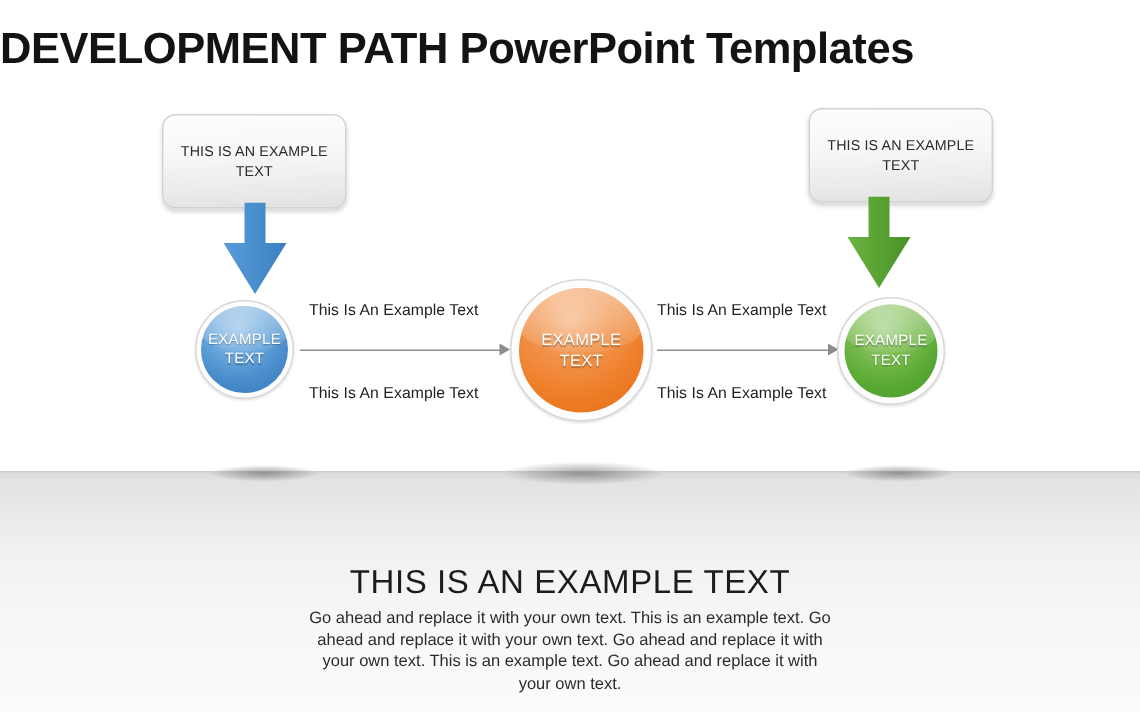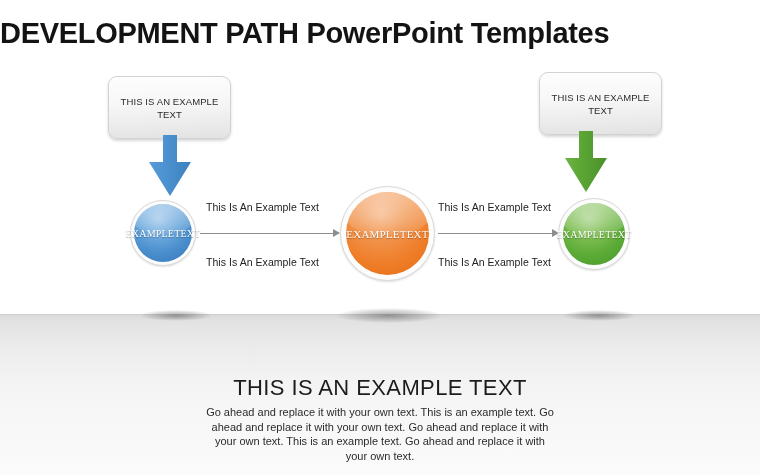--- a/index.html
+++ b/index.html
@@ -115,29 +115,29 @@
     left: 0; top: 0;
     width: 100%;
     height: 52%;
     border-radius: 50% 50% 46% 46% / 58% 58% 42% 42%;
     background: linear-gradient(180deg, rgba(255,255,255,0.44) 0%, rgba(255,255,255,0.22) 62%, rgba(255,255,255,0.06) 100%);
   }
   .node .label {
     position: absolute;
     inset: 0;
     display: flex;
+    flex-direction: column;
     align-items: center;
     justify-content: center;
     color: #ffffff;
     font-size: 10px;
     line-height: 13px;
     text-align: center;
     text-shadow: 0 1px 1px rgba(0,0,0,0.32);
     letter-spacing: 0.2px;
-    font-family: Liberation Serif, serif;
   }
   .node .label.big { font-size: 11px; line-height: 14px; }
 
   
   #node-1 { left: 130px; top: 200px; width: 66px;  height: 66px; }
   #node-1 .ball { left: 4px; top: 4px; width: 58px; height: 58px;
     background: radial-gradient(circle at 42% 26%, #9cc6ea 0%, #6aa7dc 34%, #4a8ecd 62%, #3478bb 100%); }
   #node-2 { left: 340px; top: 186px; width: 95px;  height: 95px; }
   #node-2 .ball { left: 6px; top: 6px; width: 83px; height: 83px;
     background: radial-gradient(circle at 42% 26%, #f7b789 0%, #f1944d 32%, #ef7f2b 62%, #e66b12 100%); }

